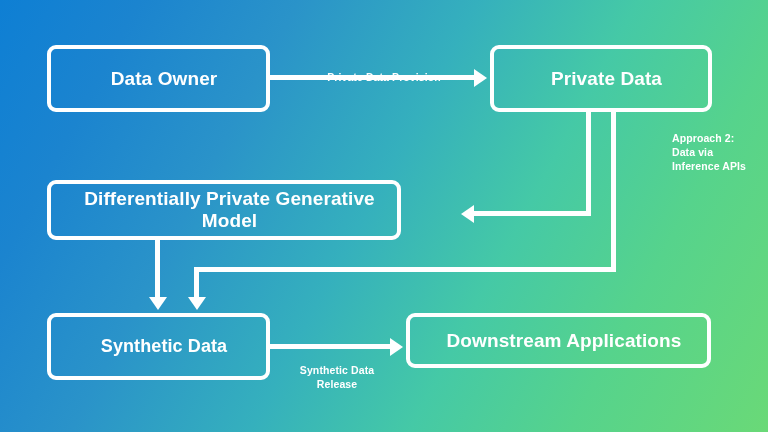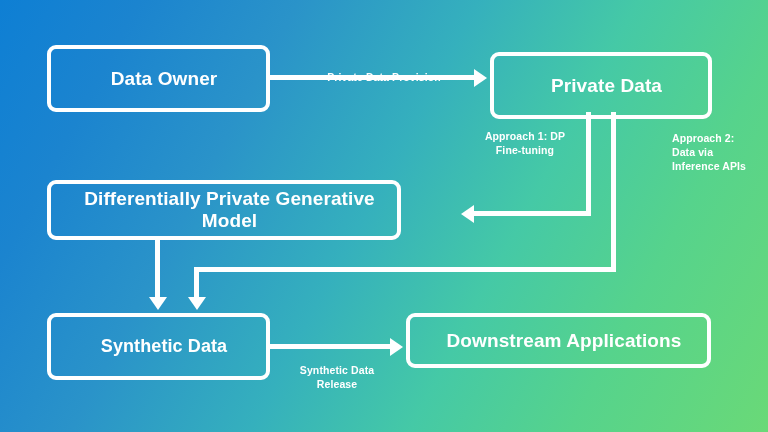--- a/index.html
+++ b/index.html
@@ -32,21 +32,21 @@
     align-items: center;
     justify-content: center;
     color: #ffffff;
     font-weight: bold;
     letter-spacing: 0.1px;
     text-align: center;
     line-height: 1.15;
     padding-left: 11px;
   }
   #node-data-owner    { left: 47px;  top: 45px;  width: 223px; height: 67px;  font-size: 19px; }
-  #node-private-data  { left: 490px; top: 52px;  width: 222px; height: 67px;  font-size: 19px; }
+  #node-private-data  { left: 490px; top: 45px;  width: 222px; height: 67px;  font-size: 19px; }
   #node-dpgm          { left: 47px;  top: 180px; width: 354px; height: 60px;  font-size: 19px; }
   #node-synthetic     { left: 47px;  top: 313px; width: 223px; height: 67px;  font-size: 18px; }
   #node-downstream    { left: 406px; top: 313px; width: 305px; height: 55px;  font-size: 19px; }
 
   
   .line {
     position: absolute;
     background: #ffffff;
   }
   .arrowhead {
@@ -115,24 +115,20 @@
   <div class="line" style="left:155px; top:240px; width:5px; height:59px;"></div>
   <div class="arrowhead arrow-down" style="left:148.5px; top:297px;"></div>
 
   <div class="line" style="left:270px; top:344px; width:120px; height:5px;"></div>
   <div class="arrowhead arrow-right" style="left:390px; top:337.5px;"></div>
 
   <div class="edge-label" id="label-private-data-provision">
     <div>Private Data Provision</div>
   </div>
 
-  <div class="edge-label" id="label-approach-1">
-    <div>Approach 1: DP</div>
-    <div>Fine-tuning</div>
-  </div>
 
   <div class="edge-label" id="label-approach-2">
     <div>Approach 2:</div>
     <div>Data via</div>
     <div>Inference APIs</div>
   </div>
 
 
   <div class="edge-label" id="label-synthetic-release">
     <div>Synthetic Data</div>

